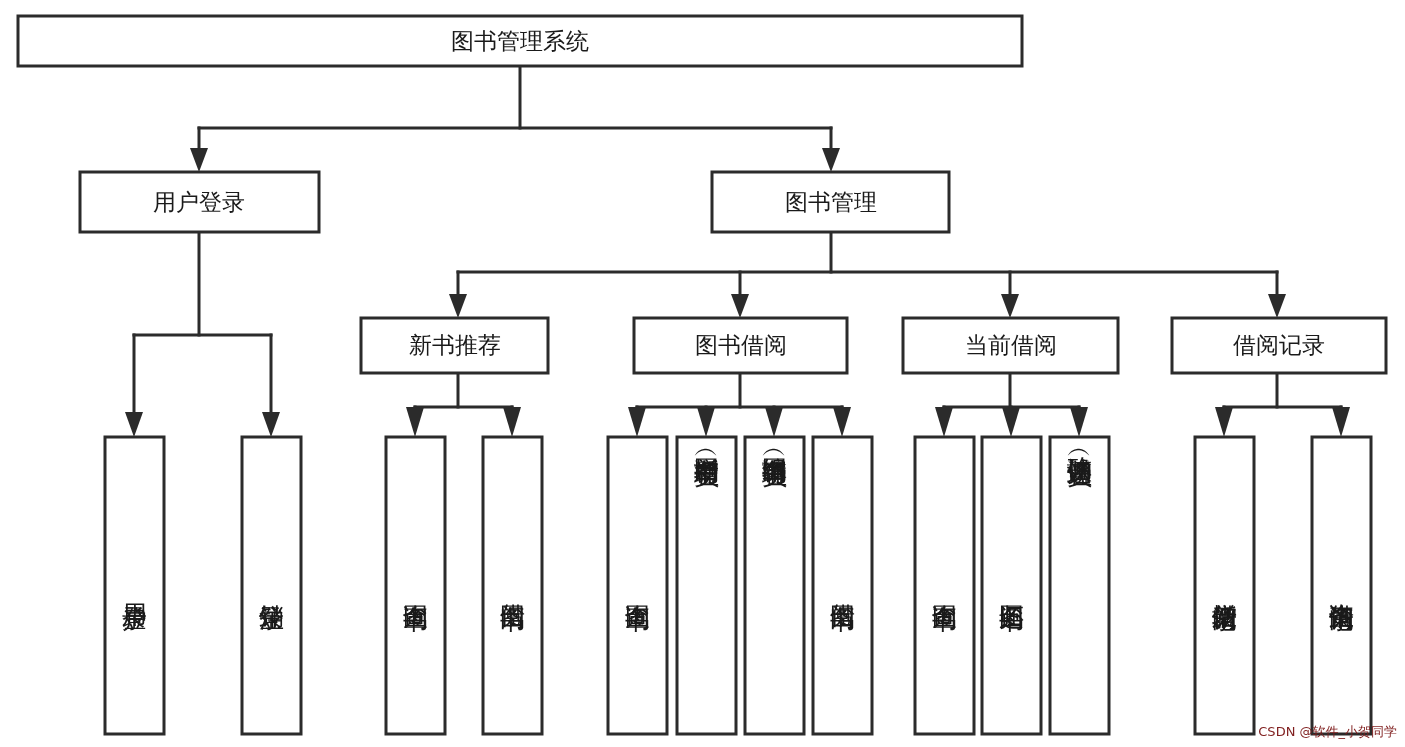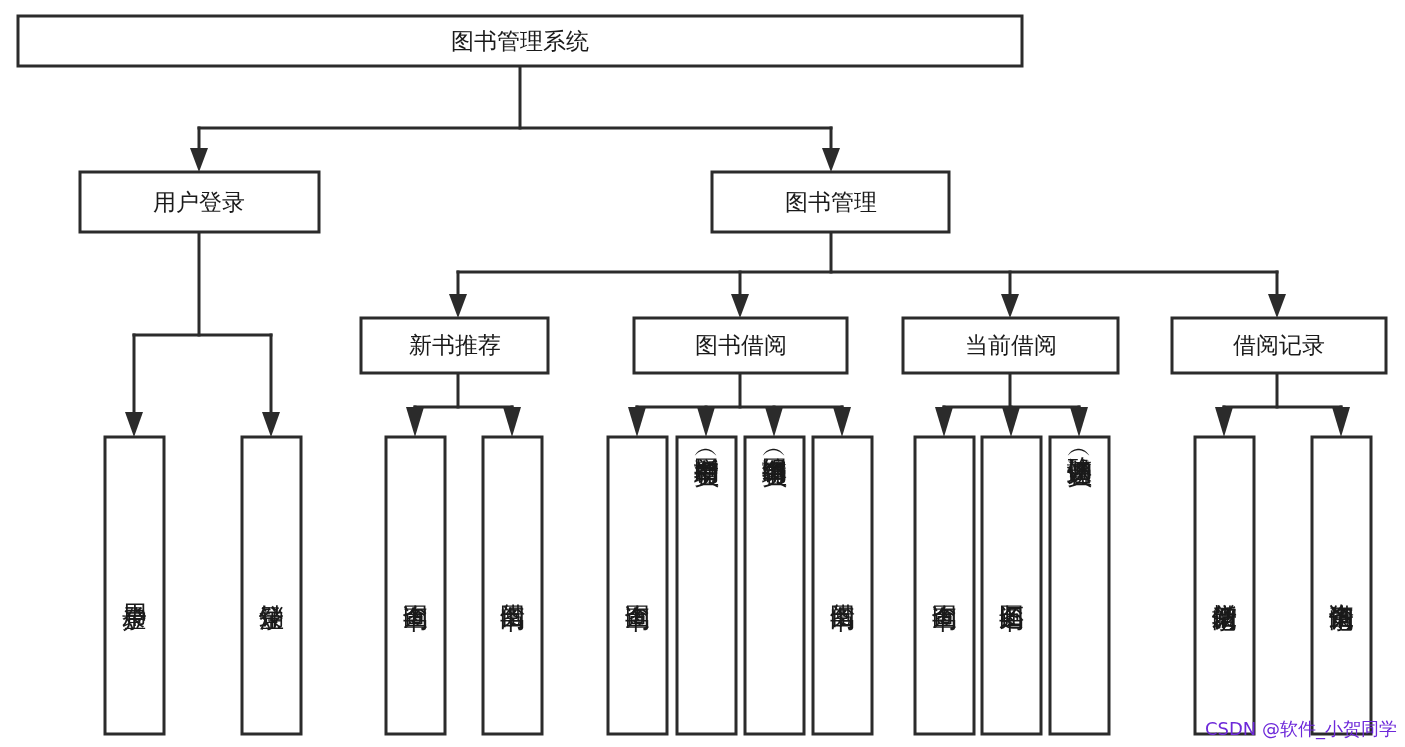--- a/index.html
+++ b/index.html
@@ -63,22 +63,22 @@
     line-height: 1.08;
     color: #1a1a1a;
     letter-spacing: 1px;
     white-space: nowrap;
   }
   .watermark {
     position: absolute;
     right: 8px;
     bottom: 6px;
     font-family: "DejaVu Sans", "Liberation Sans", sans-serif;
-    font-size: 18px;
-    color: #6d28d9;
+    font-size: 13px;
+    color: #7f1d1d;
     white-space: nowrap;
     pointer-events: none;
   }
 </style>
 </head>
 <body>
 
 <div id="diagram-root">
 
   <svg class="diagram-canvas" viewBox="0 0 1405 747">

